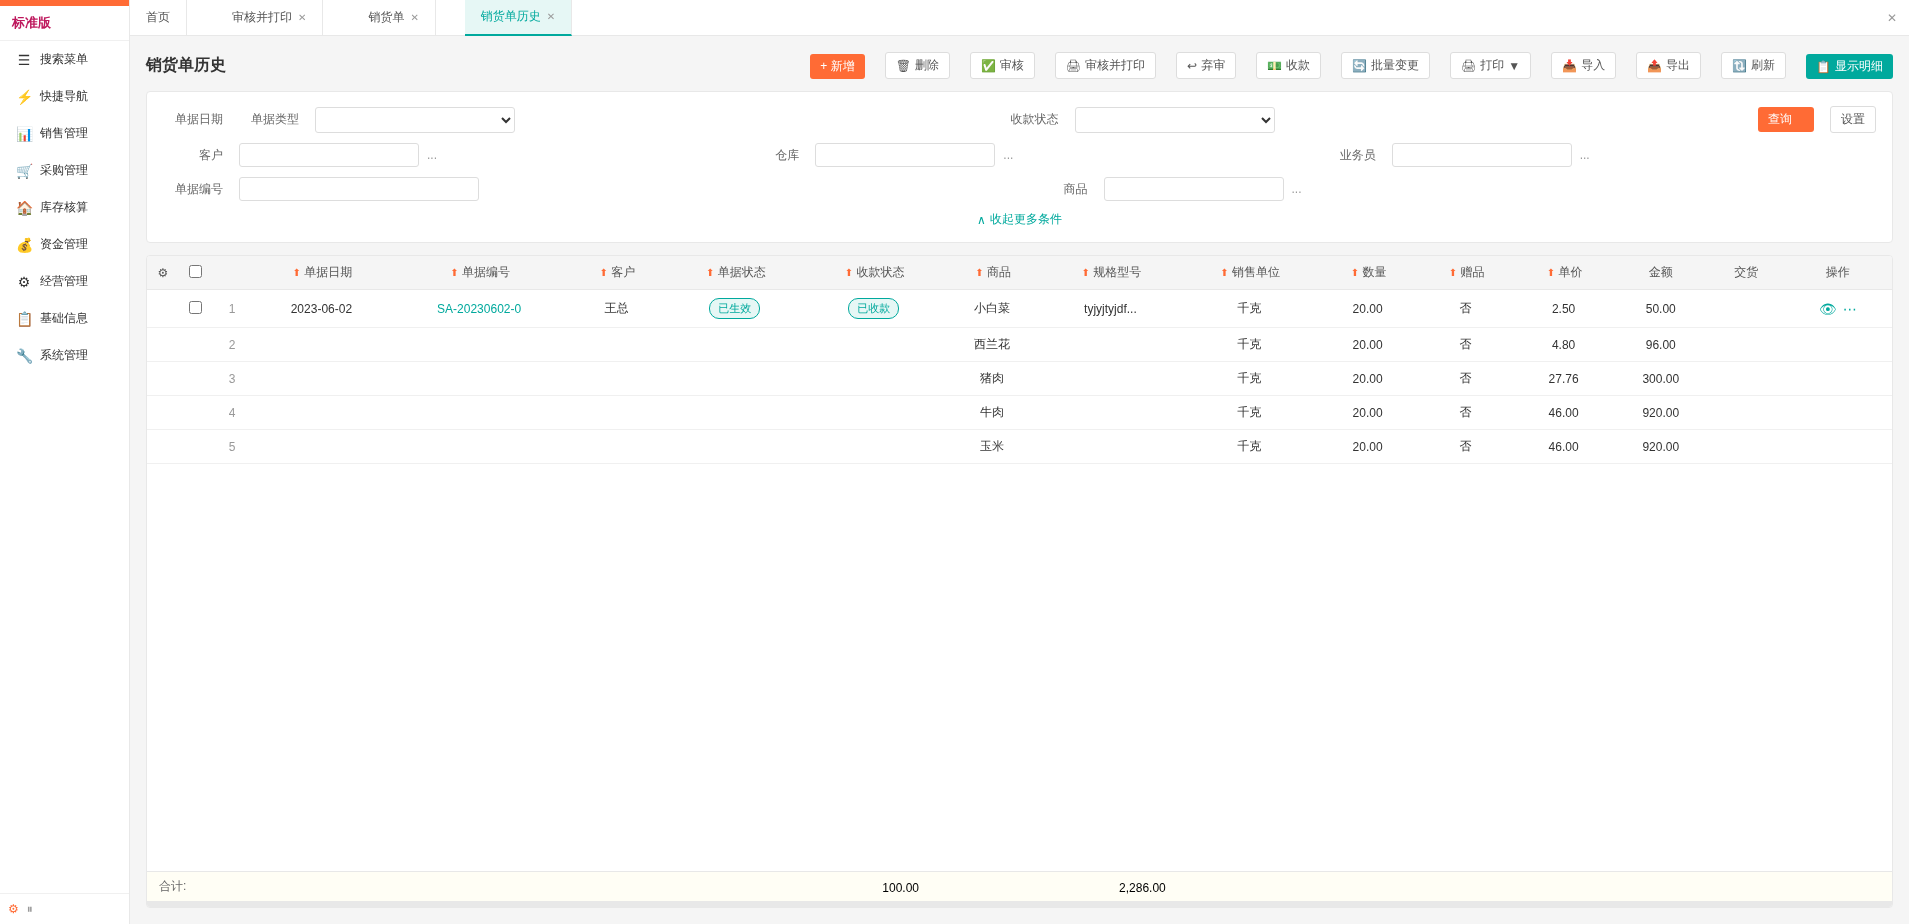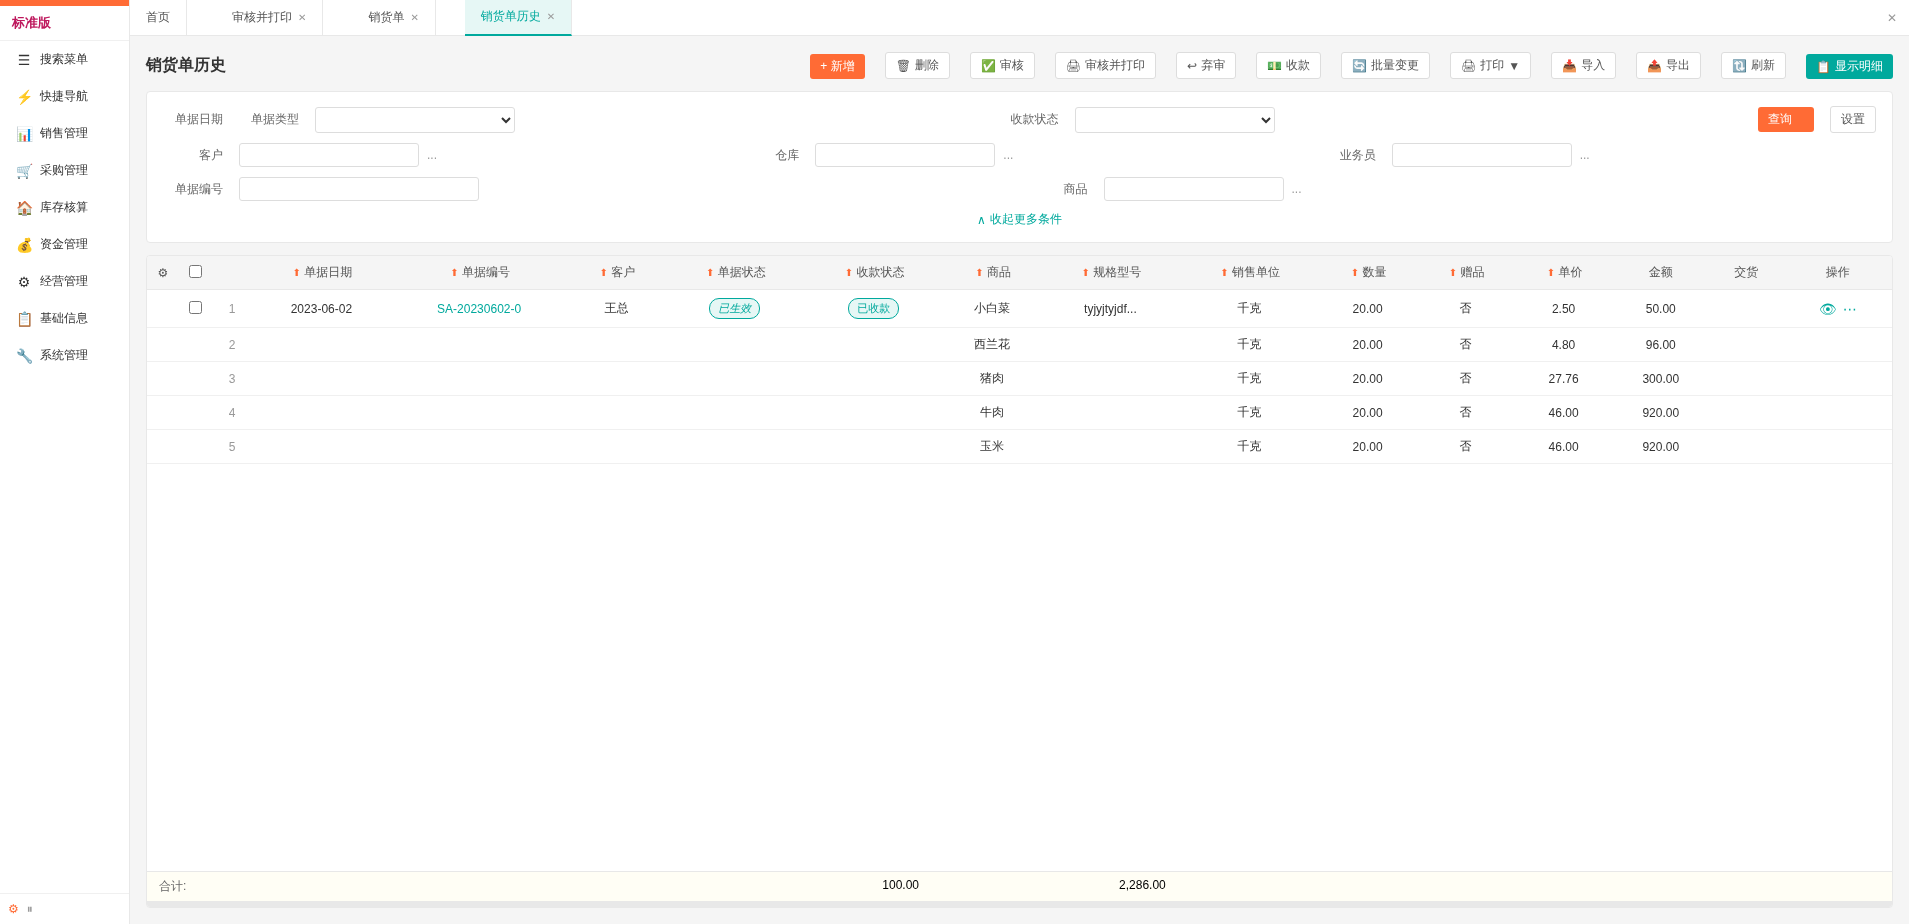--- a/index.html
+++ b/index.html
@@ -53,28 +53,28 @@
 
     
     .table-card { background: #fff; border-radius: 4px; border: 1px solid #e8e8e8; flex: 1; overflow: hidden; display: flex; flex-direction: column; }
     .table-scroll { overflow-x: auto; flex: 1; }
     table { width: 100%; border-collapse: collapse; }
     thead tr { background: #f5f5f5; }
     th { padding: 8px 10px; text-align: center; color: #555; font-weight: normal; border-bottom: 1px solid #e8e8e8; white-space: nowrap; font-size: 12px; }
     th .sort-icon { color: #ff6b35; font-size: 10px; margin-left: 2px; }
     td { padding: 8px 10px; text-align: center; color: #333; border-bottom: 1px solid #f0f0f0; font-size: 12px; }
     .status-badge { display: inline-block; padding: 2px 8px; border-radius: 10px; font-size: 11px; }
-    .status-active { background: #e6f7f5; color: #00a99d; border: 1px solid #00a99d; font-style: italic; }
+    .status-active { background: #e6f7f5; color: #00a99d; border: 1px solid #00a99d; }
     .status-paid { background: #e6f7f5; color: #00a99d; border: 1px solid #00a99d; }
     .action-btn { color: #00a99d; cursor: pointer; font-size: 14px; margin: 0 3px; }
     .checkbox-col { width: 30px; }
     .num-col { width: 40px; color: #999; }
 
     
-    .table-footer { background: #fffef5; border-top: 1px solid #e8e8e8; padding: 6px 12px; display: flex; align-items: flex-start; }
+    .table-footer { background: #fffef5; border-top: 1px solid #e8e8e8; padding: 6px 12px; display: flex; align-items: flex-end; }
     .footer-label { color: #666; margin-right: 16px; }
 
     
     .pagination { display: flex; align-items: center; justify-content: flex-end; padding: 8px 16px; background: #fff; border-top: 1px solid #e8e8e8; gap: 8px; }
     .page-size-label { color: #666; }
     .page-size-select { border: 1px solid #ddd; border-radius: 3px; padding: 2px 6px; }
     .page-nav { display: flex; align-items: center; gap: 4px; }
     .page-nav-btn { width: 24px; height: 24px; display: flex; align-items: center; justify-content: center; border: 1px solid #ddd; border-radius: 3px; cursor: pointer; color: #555; background: #fff; }
     .page-nav-btn.disabled { color: #ccc; cursor: not-allowed; }
     .page-input { border: 1px solid #ddd; border-radius: 3px; padding: 2px 4px; width: 36px; text-align: center; }

